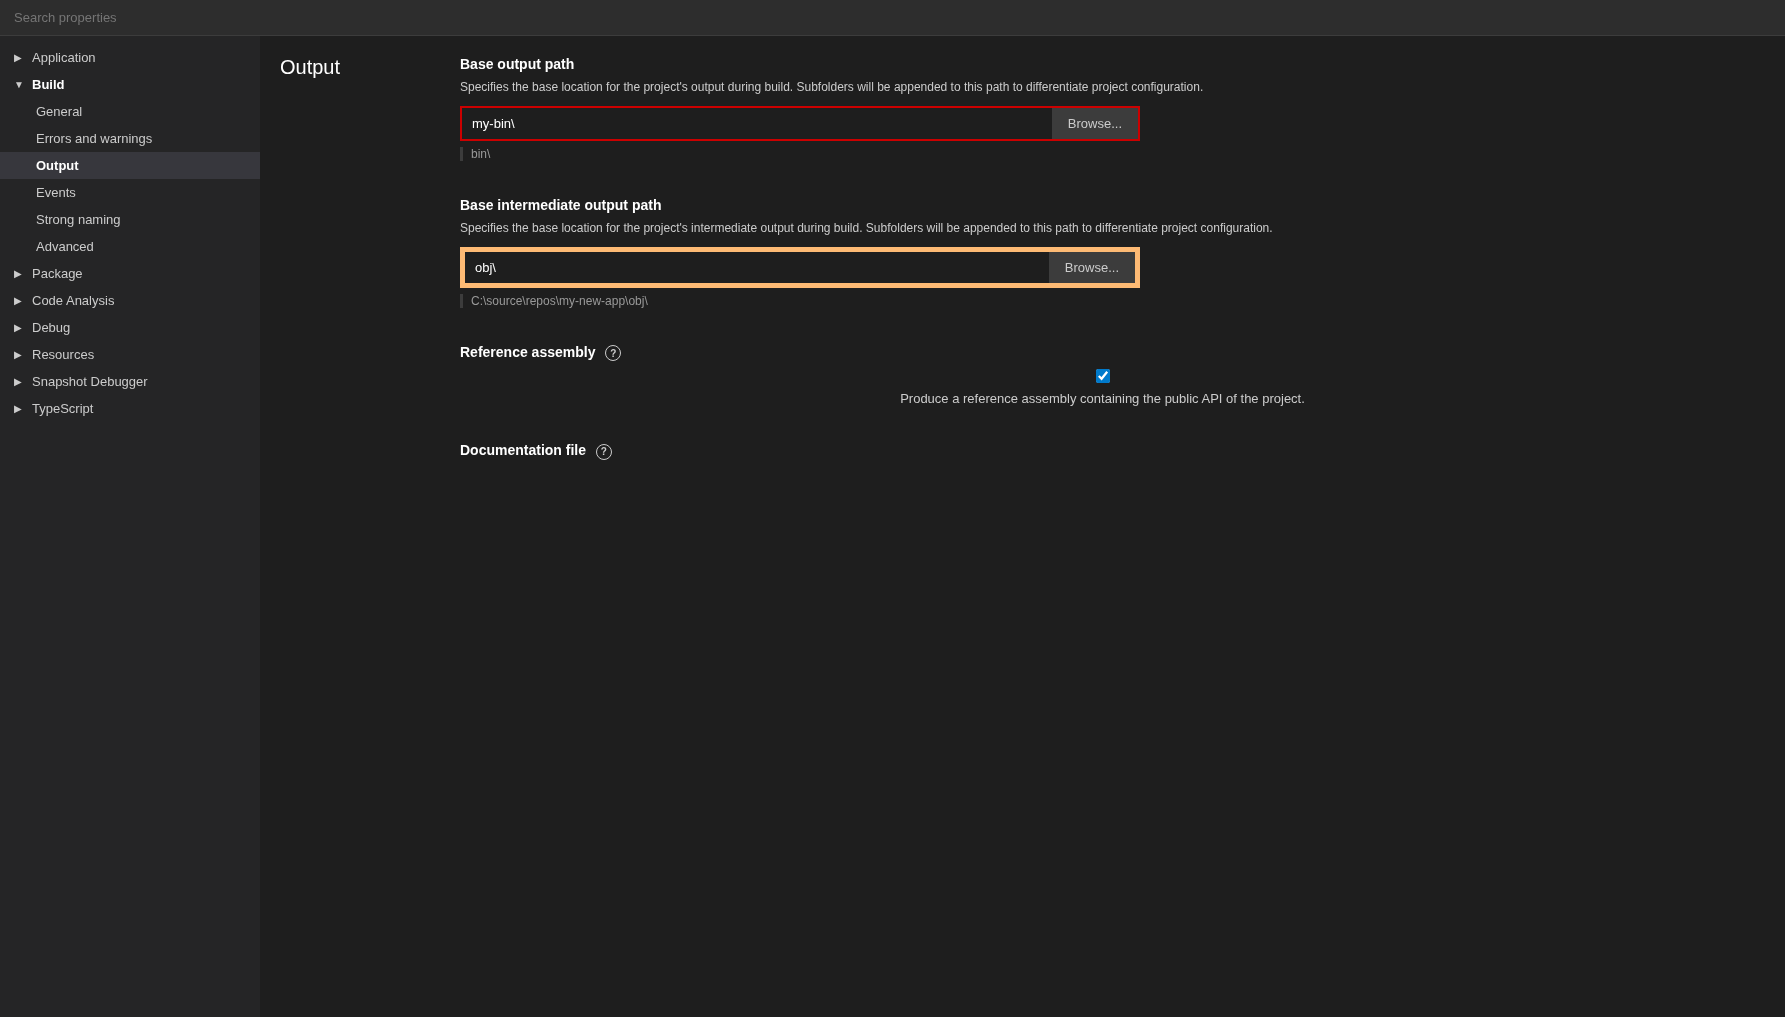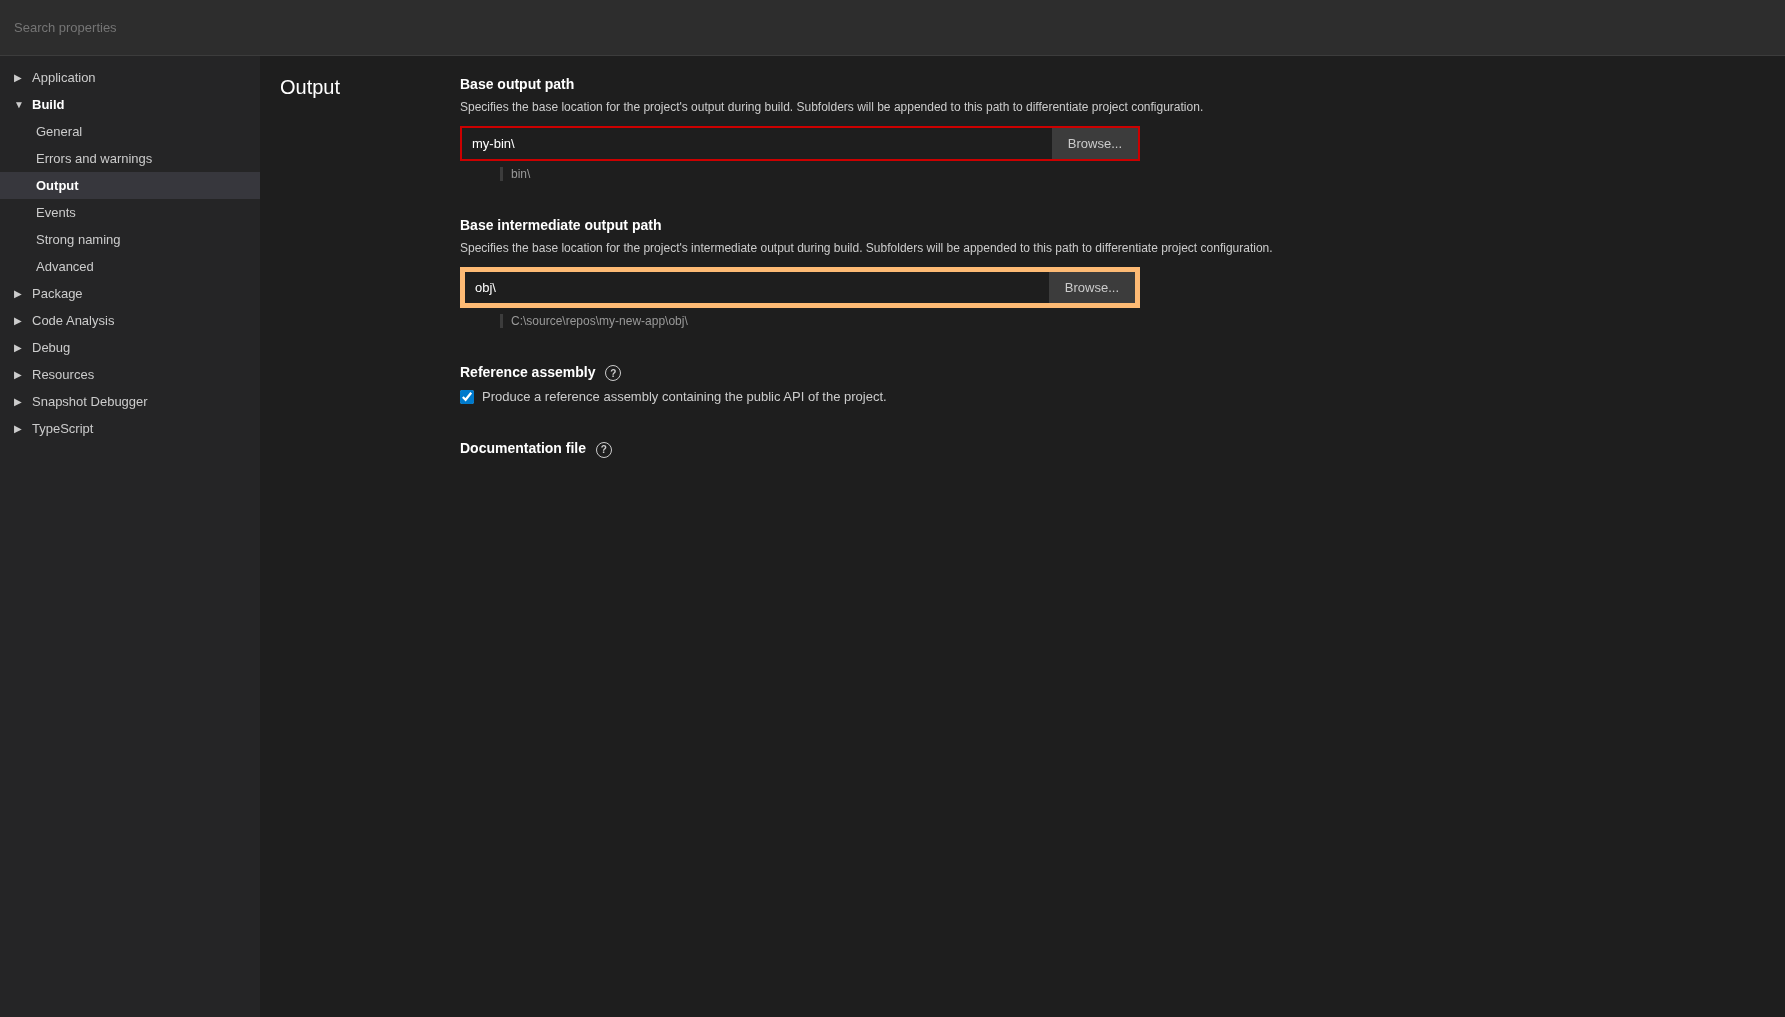--- a/index.html
+++ b/index.html
@@ -11,21 +11,21 @@
       height: 1017px;
       width: 1785px;
       overflow: hidden;
       display: flex;
       flex-direction: column;
     }
 
     
     .search-bar {
       background: #2d2d2d;
-      padding: 20px 14px;
+      padding: 10px 14px;
       border-bottom: 1px solid #3c3c3c;
       flex-shrink: 0;
     }
     .search-bar input {
       background: transparent;
       border: none;
       color: #999;
       font-size: 13px;
       outline: none;
       width: 200px;
@@ -176,40 +176,40 @@
       padding: 8px 10px;
       outline: none;
     }
 
     
     .hint-text {
       display: flex;
       align-items: center;
       margin-top: 6px;
       max-width: 680px;
-      margin-left: 40px;
     }
     .hint-bar {
       width: 3px;
       background: #3c3c3c;
       align-self: stretch;
       margin-right: 8px;
       flex-shrink: 0;
     }
     .hint-text span {
       color: #999999;
       font-size: 12px;
     }
 
     
     .checkbox-row {
       display: flex;
       align-items: center;
       gap: 8px;
       margin-top: 8px;
+      flex-direction: column;
     }
     .checkbox-row input[type="checkbox"] {
       width: 14px;
       height: 14px;
       accent-color: #007acc;
       cursor: pointer;
       flex-shrink: 0;
     }
     .checkbox-row label {
       font-size: 13px;

